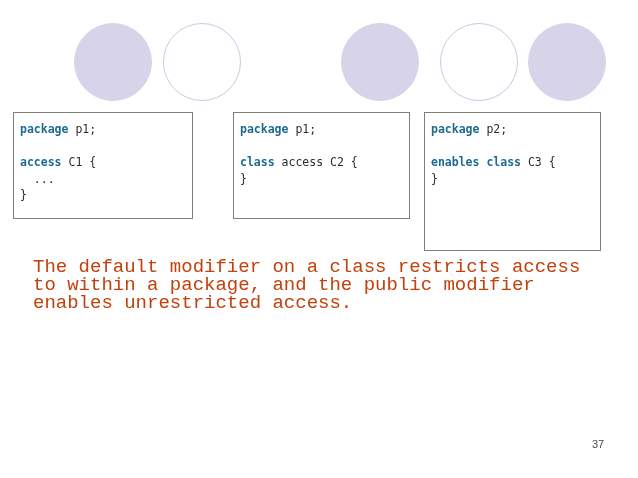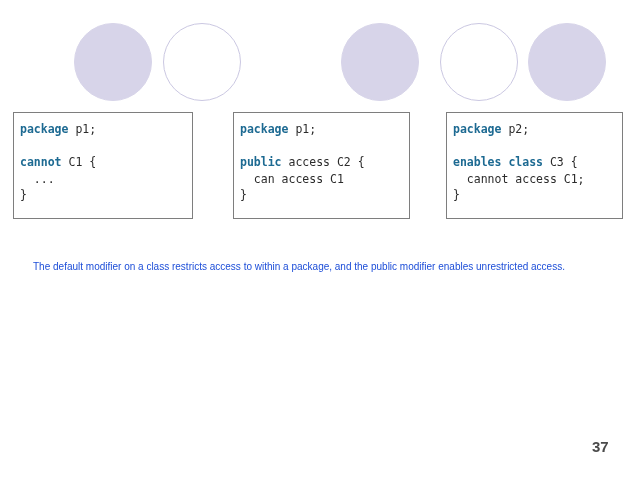--- a/index.html
+++ b/index.html
@@ -77,70 +77,68 @@
     color: #2b2b2b;
     font-weight: normal;
   }
 
   
   .caption {
     position: absolute;
     left: 33px;
     top: 258px;
     width: 560px;
-    font-family: Liberation Sans, sans-serif;
-    font-size: 10px;
+    font-family: Liberation Mono, monospace;
+    font-size: 19px;
     line-height: 18px;
-    color: #1d4ed8;
+    color: #c2410c;
   }
 
   
   .page-number {
     position: absolute;
     left: 592px;
     top: 438px;
     font-family: "Liberation Sans", sans-serif;
-    font-size: 15px;
-    font-weight: bold;
+    font-size: 11px;
+    font-weight: normal;
     color: #4a4a4a;
   }
 </style>
 </head>
 <body>
 
 <div class="slide">
 
   <div class="circles-layer">
       <div class="circle filled" style="left: 74px; top: 23px; width: 78px; height: 78px;"></div>
       <div class="circle outline" style="left: 163px; top: 23px; width: 78px; height: 78px;"></div>
       <div class="circle filled" style="left: 341px; top: 23px; width: 78px; height: 78px;"></div>
       <div class="circle outline" style="left: 440px; top: 23px; width: 78px; height: 78px;"></div>
       <div class="circle filled" style="left: 528px; top: 23px; width: 78px; height: 78px;"></div>
     </div>
 
   <div class="boxes-layer">
       <div class="code-box" style="left: 13px; top: 112px; width: 180px; height: 107px;">
         <div class="code-line"><span class="kw">package</span><span class="plain"> p1;</span></div>
         <div class="code-line blank"></div>
-        <div class="code-line"><span class="kw">cannot</span><span class="plain"> C1 {</span></div>
+        <div class="code-line"><span class="kw">access</span><span class="plain"> C1 {</span></div>
         <div class="code-line"><span class="plain">  ...</span></div>
         <div class="code-line"><span class="plain">}</span></div>
       </div>
       <div class="code-box" style="left: 233px; top: 112px; width: 177px; height: 107px;">
         <div class="code-line"><span class="kw">package</span><span class="plain"> p1;</span></div>
         <div class="code-line blank"></div>
-        <div class="code-line"><span class="kw">public</span><span class="plain"> access C2 {</span></div>
-        <div class="code-line"><span class="plain">  can access C1</span></div>
+        <div class="code-line"><span class="kw">class</span><span class="plain"> access C2 {</span></div>
         <div class="code-line"><span class="plain">}</span></div>
       </div>
-      <div class="code-box" style="left: 446px; top: 112px; width: 177px; height: 107px;">
+      <div class="code-box" style="left: 424px; top: 112px; width: 177px; height: 139px;">
         <div class="code-line"><span class="kw">package</span><span class="plain"> p2;</span></div>
         <div class="code-line blank"></div>
         <div class="code-line"><span class="kw">enables class</span><span class="plain"> C3 {</span></div>
-        <div class="code-line"><span class="plain">  cannot access C1;</span></div>
         <div class="code-line"><span class="plain">}</span></div>
       </div>
     </div>
 
   <div class="caption">The default modifier on a class restricts access to within a package, and the public modifier enables unrestricted access.</div>
 
   <div class="page-number">37</div>
 
 </div>
 

